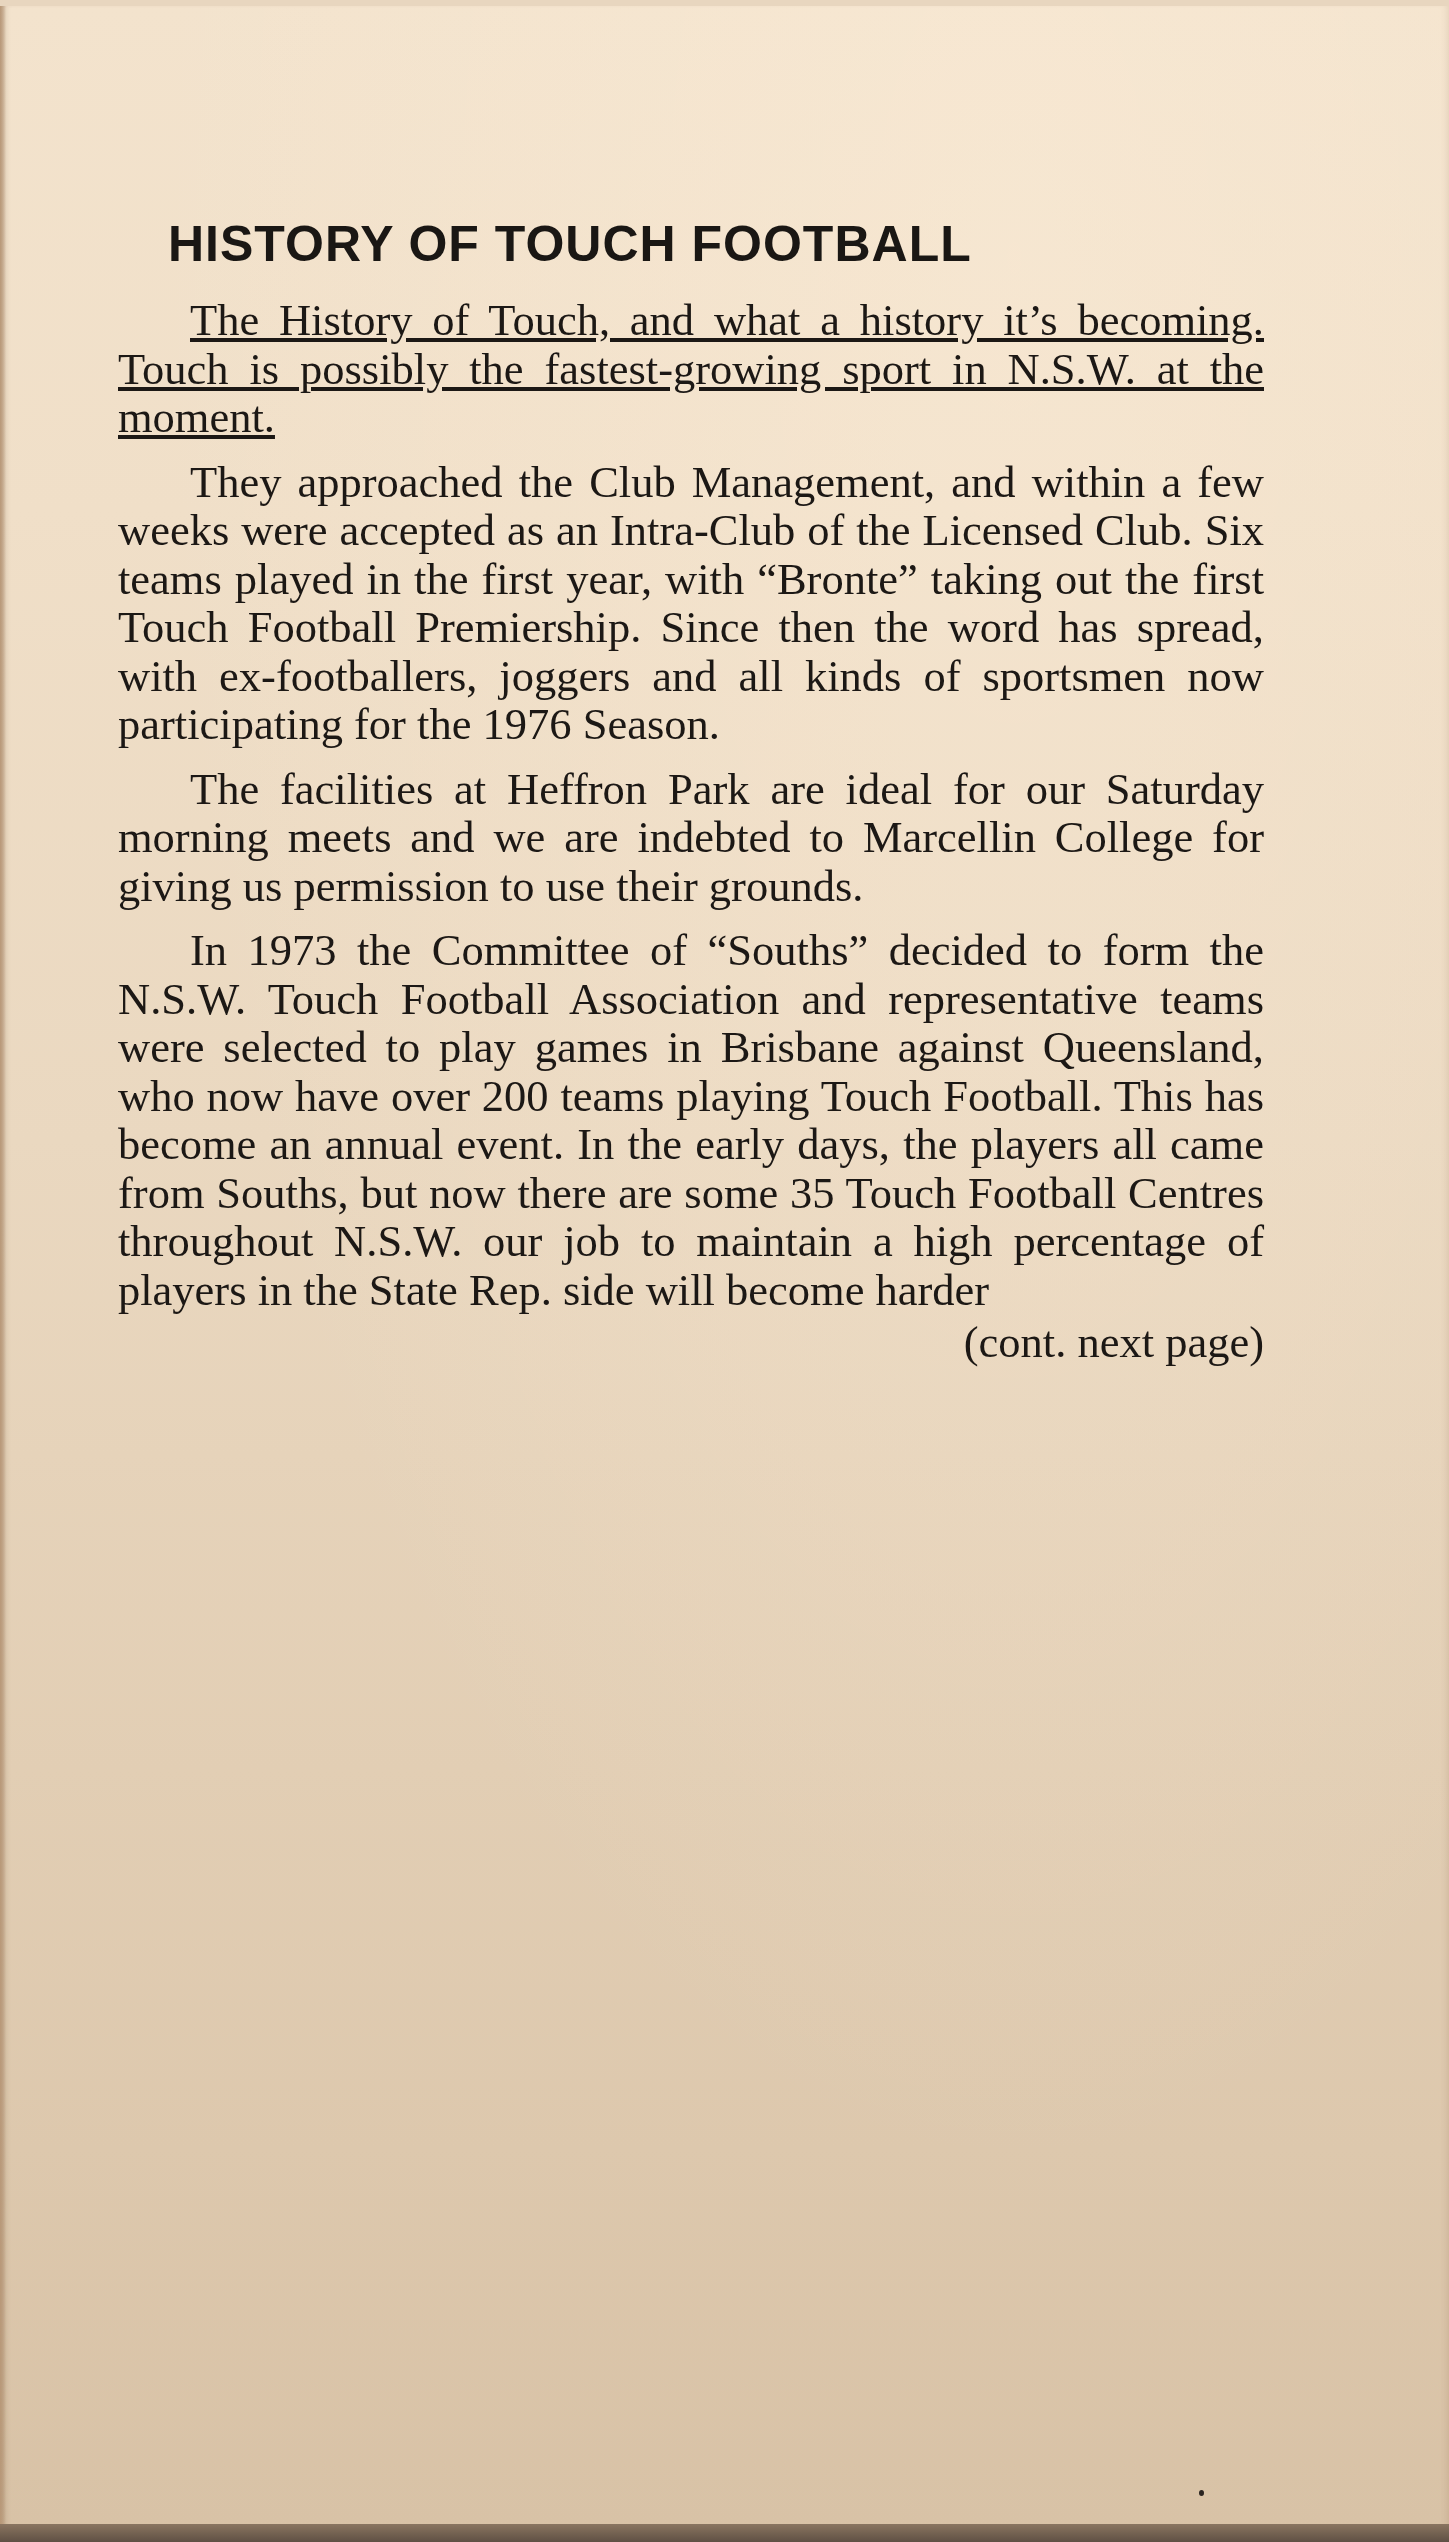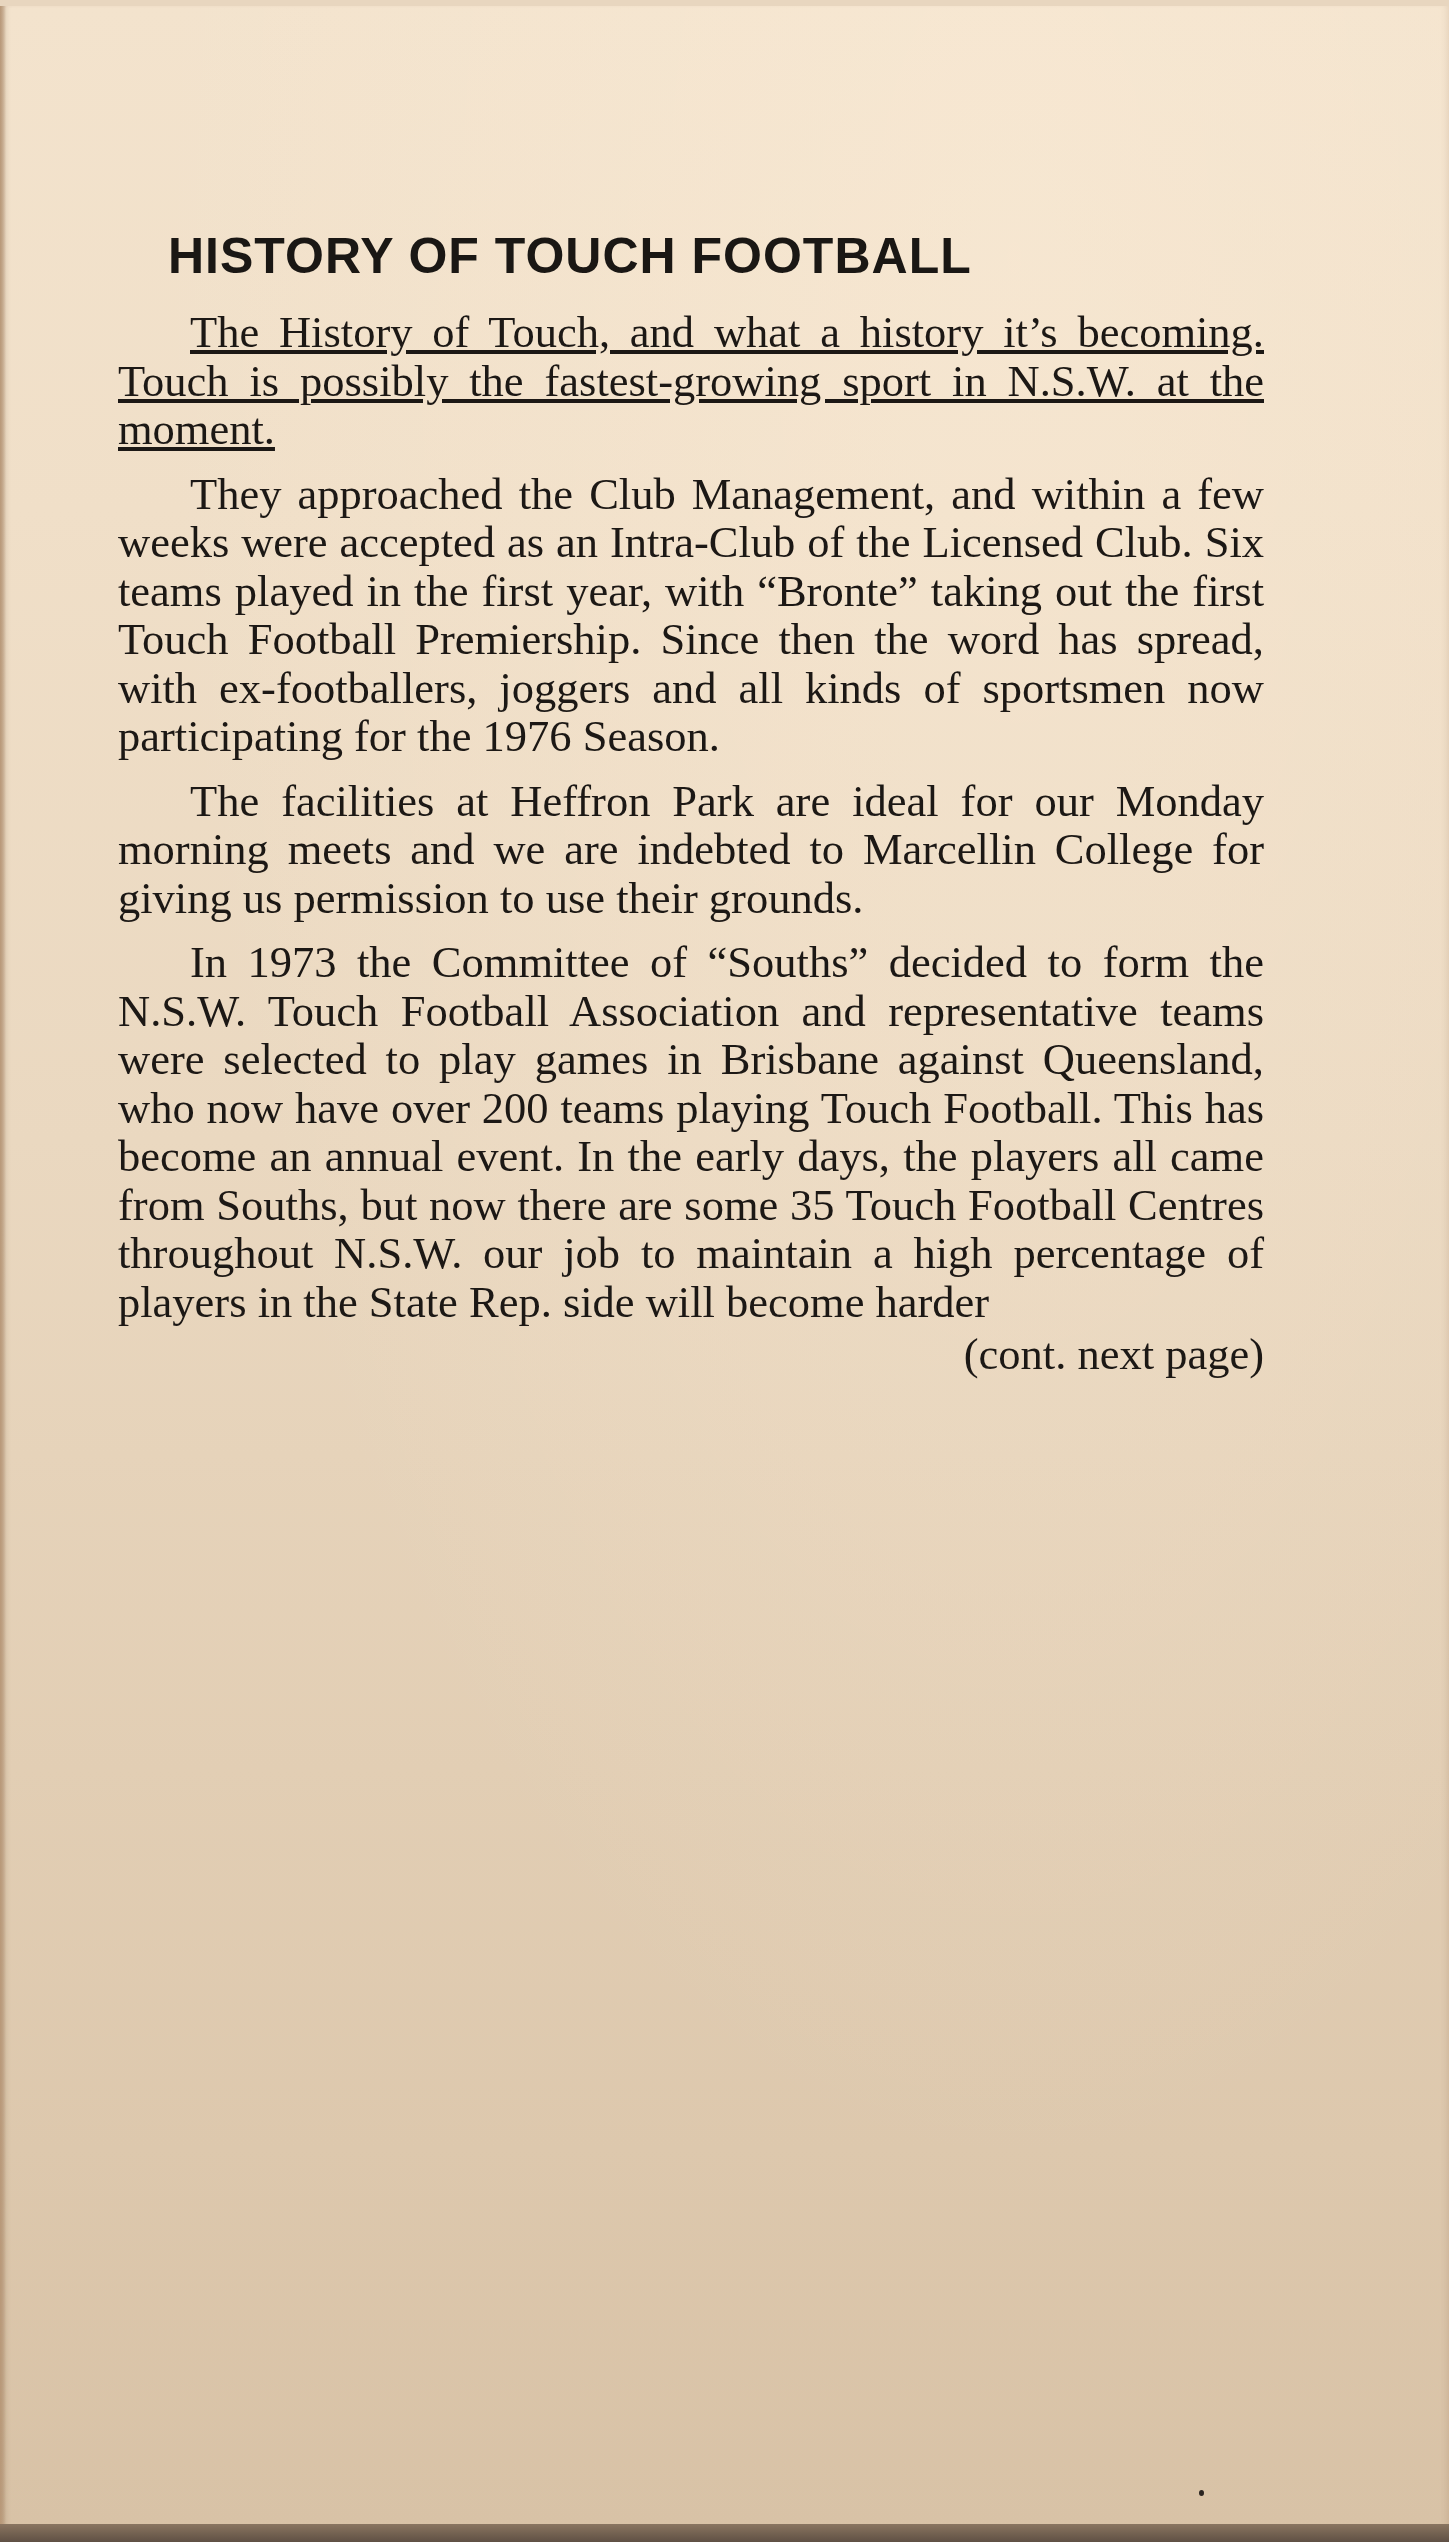--- a/index.html
+++ b/index.html
@@ -41,21 +41,21 @@
       position: absolute;
       left: 0;
       bottom: -16px;
       width: 100%;
       height: 18px;
       background: linear-gradient(180deg, #8a7560, #5f5044);
     }
     .content {
       position: absolute;
       left: 118px;
-      top: 214px;
+      top: 202px;
       width: 1146px;
       color: #1c1815;
     }
     .title {
       font-family: "Liberation Sans", "DejaVu Sans", sans-serif;
       font-weight: bold;
       font-size: 50px;
       letter-spacing: 1px;
       margin: 0 0 0 50px;
       line-height: 72px;
@@ -98,21 +98,21 @@
 <body>
 
 <div class="page">
   <div class="page-edge-left"></div>
 
   <div class="content">
     <h1 class="title">HISTORY OF TOUCH FOOTBALL</h1>
 
     <p class="para para-first">The History of Touch, and what a history it’s becoming. Touch is possibly the fastest-growing sport in N.S.W. at the moment.</p>
     <p class="para">They approached the Club Management, and within a few weeks were accepted as an Intra-Club of the Licensed Club. Six teams played in the first year, with “Bronte” taking out the first Touch Football Premiership. Since then the word has spread, with ex-footballers, joggers and all kinds of sportsmen now participating for the 1976 Season.</p>
-    <p class="para">The facilities at Heffron Park are ideal for our Monday morning meets and we are indebted to Marcellin College for giving us permission to use their grounds.</p>
+    <p class="para">The facilities at Heffron Park are ideal for our Saturday morning meets and we are indebted to Marcellin College for giving us permission to use their grounds.</p>
     <p class="para">In 1973 the Committee of “Souths” decided to form the N.S.W. Touch Football Association and representative teams were selected to play games in Brisbane against Queensland, who now have over 200 teams playing Touch Football. This has become an annual event. In the early days, the players all came from Souths, but now there are some 35 Touch Football Centres throughout N.S.W. our job to maintain a high percentage of players in the State Rep. side will become harder</p>
 
     <div class="cont-note">(cont. next page)</div>
   </div>
 
   <div class="speck" style="left: 1199px; top: 2484px;"></div>
   <div class="page-bottom-shadow"></div>
 </div>
 
 </body></html>

